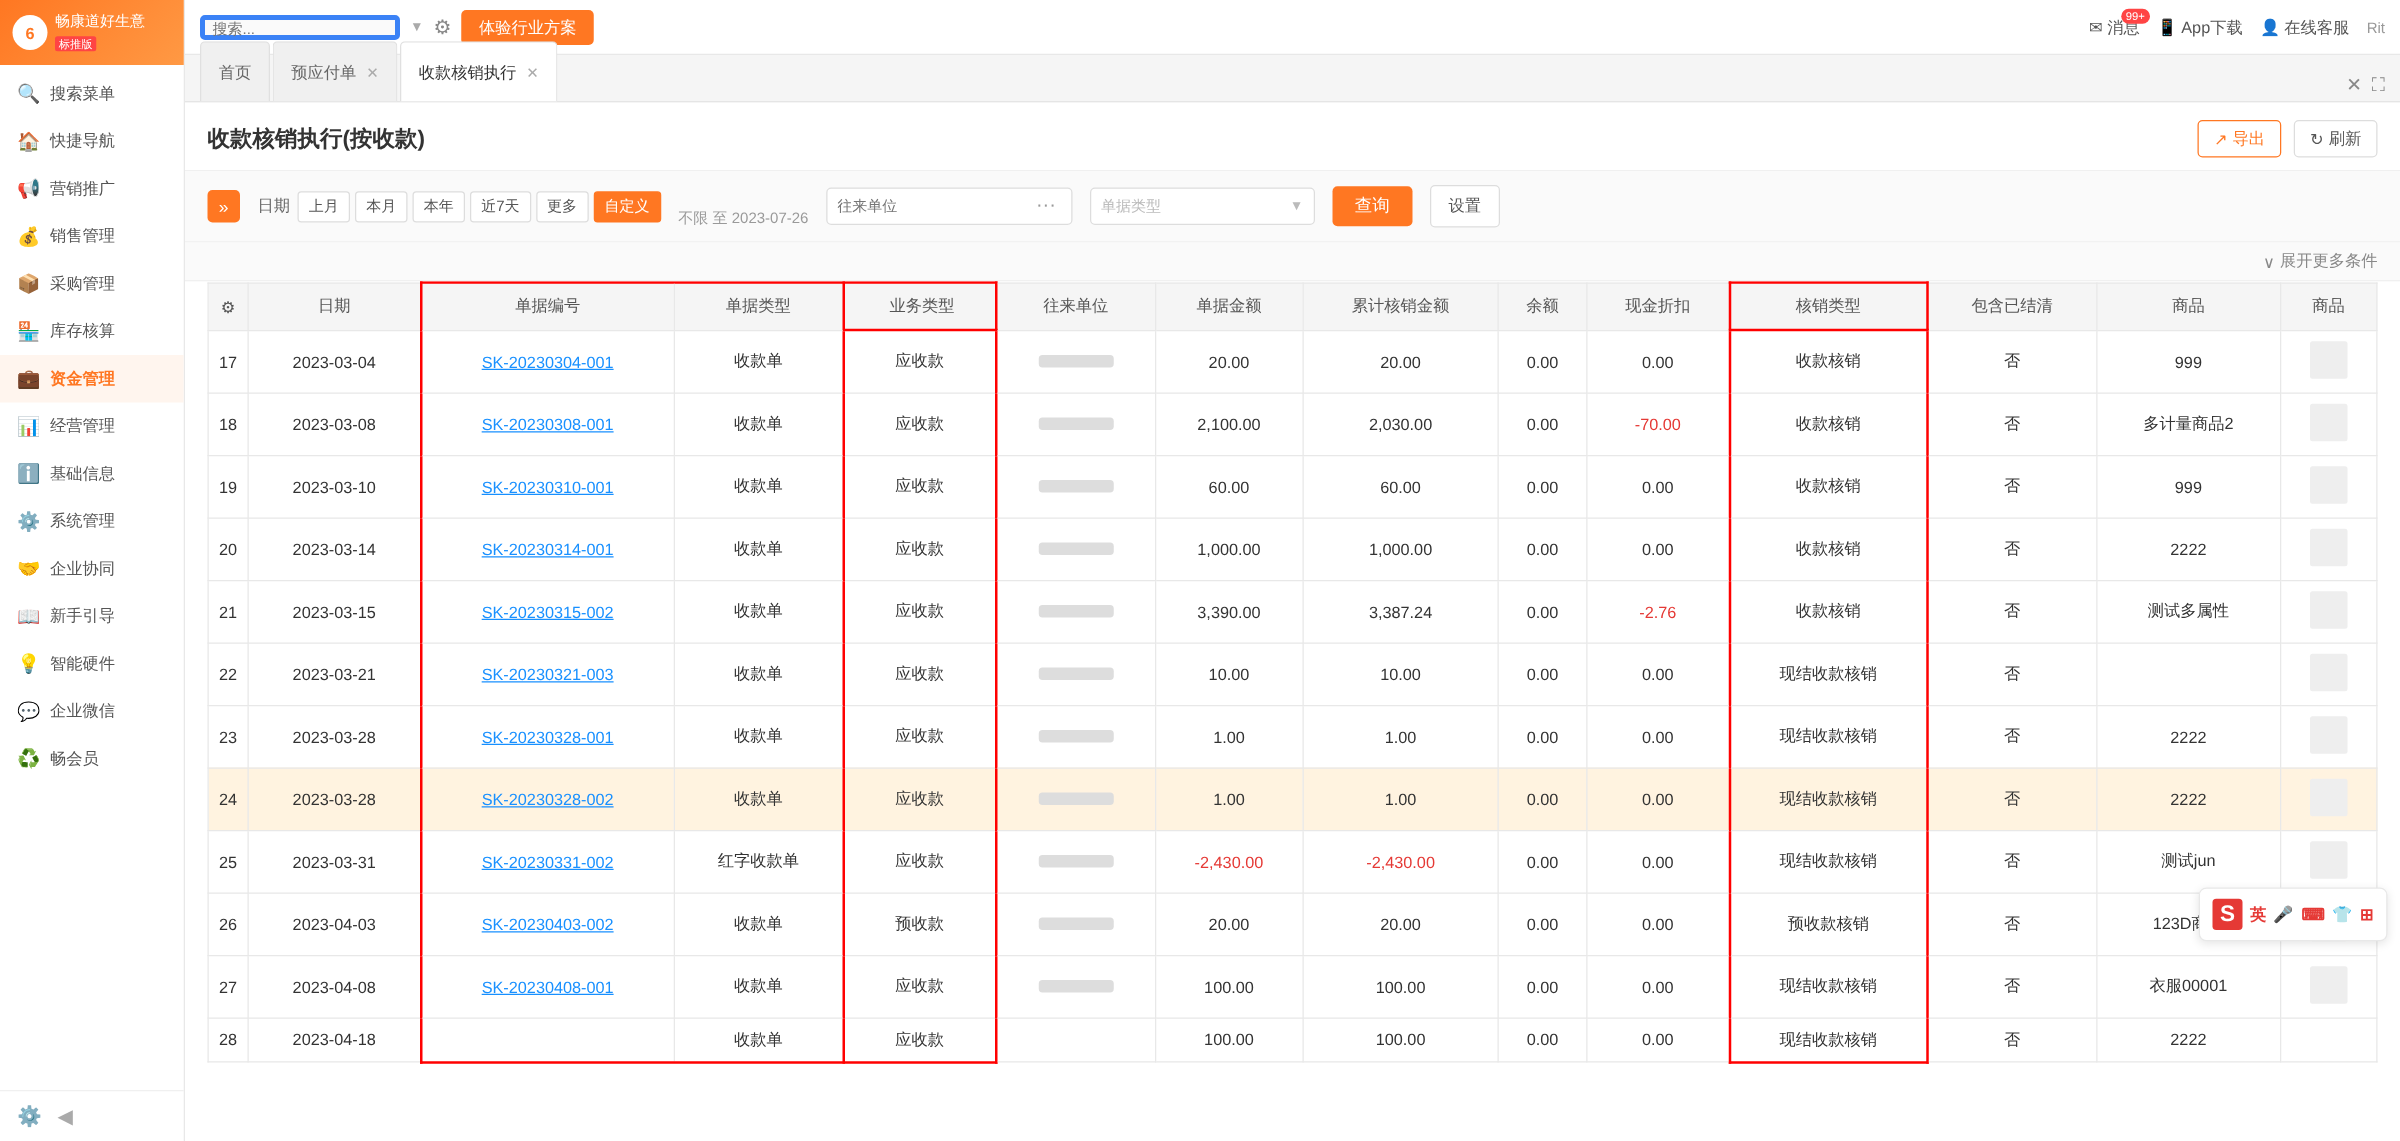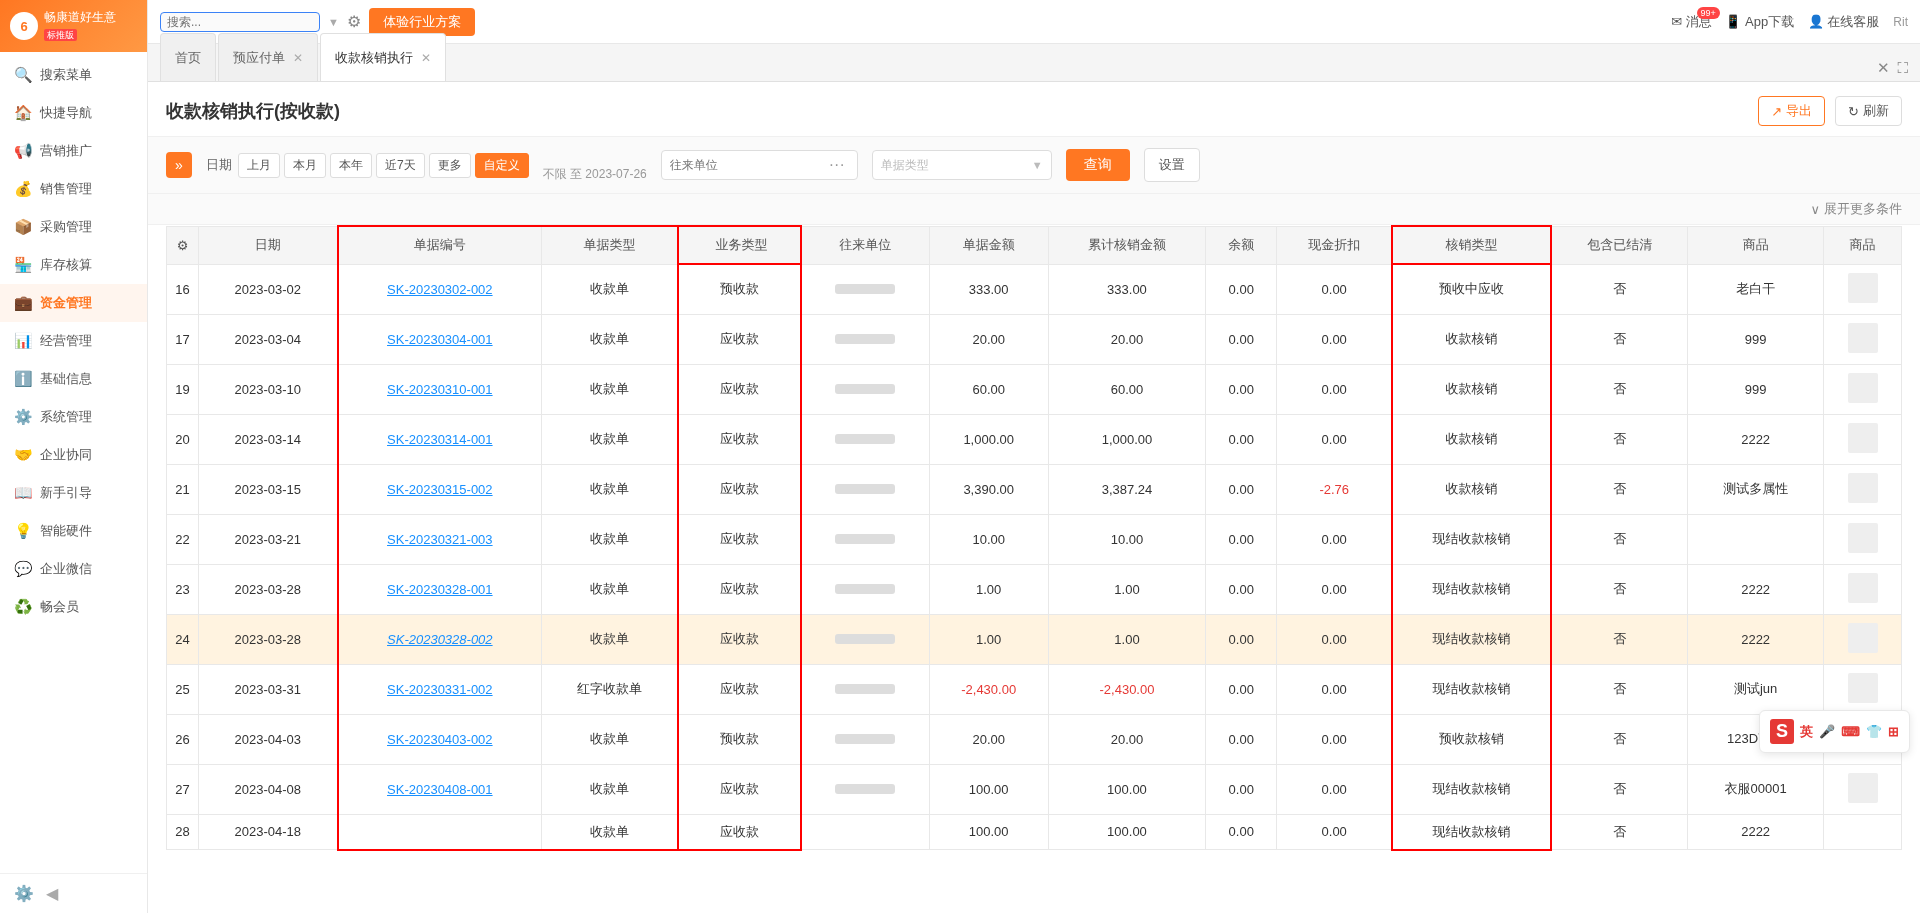--- a/index.html
+++ b/index.html
@@ -57,23 +57,23 @@
       background: #fff;
       border-bottom: 1px solid #e8e8e8;
       display: flex;
       align-items: center;
       padding: 0 12px;
       gap: 8px;
     }
     .topbar-input-wrap {
       flex: 0 0 160px;
       height: 20px;
-      border: 1px solid #3b82f6;
+      border: 4px solid #3b82f6;
       border-radius: 4px;
-      display: flex; align-items: center;
+      display: flex; align-items: flex-start;
       padding: 0 6px;
       background: #fafafa;
     }
     .topbar-input-wrap input {
       border: none; background: none; outline: none; font-size: 12px; width: 100%;
     }
     .topbar-chevron { color: #aaa; font-size: 11px; }
     .topbar-gear { color: #888; font-size: 16px; cursor: pointer; }
     .topbar-solution-btn {
       background: #ff7722; color: #fff; border: none; border-radius: 4px;
@@ -427,52 +427,52 @@
             <th>余额</th>
             <th>现金折扣</th>
             <th style="border:2px solid red;">核销类型</th>
             <th>包含已结清</th>
             <th>商品</th>
             <th>商品</th>
           </tr>
         </thead>
         <tbody id="table-body">
             <tr>
-    <td>16</td>
-    <td>2023-03-02</td>
-    <td style="border-left:2px solid red; border-right:1px solid #e8e8e8;"><span class="link-cell">SK-20230302-002</span></td>
-    <td style="border-right:2px solid red;">收款单</td>
-    <td style="border-left:2px solid red; border-right:2px solid red;">预收款</td>
-    <td><span style="display:inline-block;width:60px;height:10px;background:#ddd;border-radius:3px;"></span></td>
-    <td class="">333.00</td>
-    <td class="">333.00</td>
-    <td>0.00</td>
-    <td class="">0.00</td>
-    <td style="border-left:2px solid red; border-right:2px solid red;">预收中应收</td>
-    <td>否</td>
-    <td>老白干</td>
-    <td><span style="display:inline-block;width:30px;height:30px;background:#eee;border-radius:2px;"></span></td>
-  </tr>
-            <tr>
     <td>17</td>
     <td>2023-03-04</td>
     <td style="border-left:2px solid red; border-right:1px solid #e8e8e8;"><span class="link-cell">SK-20230304-001</span></td>
     <td style="border-right:2px solid red;">收款单</td>
     <td style="border-left:2px solid red; border-right:2px solid red;">应收款</td>
     <td><span style="display:inline-block;width:60px;height:10px;background:#ddd;border-radius:3px;"></span></td>
     <td class="">20.00</td>
     <td class="">20.00</td>
     <td>0.00</td>
     <td class="">0.00</td>
     <td style="border-left:2px solid red; border-right:2px solid red;">收款核销</td>
     <td>否</td>
     <td>999</td>
     <td><span style="display:inline-block;width:30px;height:30px;background:#eee;border-radius:2px;"></span></td>
   </tr>
             <tr>
+    <td>18</td>
+    <td>2023-03-08</td>
+    <td style="border-left:2px solid red; border-right:1px solid #e8e8e8;"><span class="link-cell">SK-20230308-001</span></td>
+    <td style="border-right:2px solid red;">收款单</td>
+    <td style="border-left:2px solid red; border-right:2px solid red;">应收款</td>
+    <td><span style="display:inline-block;width:60px;height:10px;background:#ddd;border-radius:3px;"></span></td>
+    <td class="">2,100.00</td>
+    <td class="">2,030.00</td>
+    <td>0.00</td>
+    <td class="red-text">-70.00</td>
+    <td style="border-left:2px solid red; border-right:2px solid red;">收款核销</td>
+    <td>否</td>
+    <td>多计量商品2</td>
+    <td><span style="display:inline-block;width:30px;height:30px;background:#eee;border-radius:2px;"></span></td>
+  </tr>
+            <tr>
     <td>19</td>
     <td>2023-03-10</td>
     <td style="border-left:2px solid red; border-right:1px solid #e8e8e8;"><span class="link-cell">SK-20230310-001</span></td>
     <td style="border-right:2px solid red;">收款单</td>
     <td style="border-left:2px solid red; border-right:2px solid red;">应收款</td>
     <td><span style="display:inline-block;width:60px;height:10px;background:#ddd;border-radius:3px;"></span></td>
     <td class="">60.00</td>
     <td class="">60.00</td>
     <td>0.00</td>
     <td class="">0.00</td>
@@ -541,21 +541,21 @@
     <td>0.00</td>
     <td class="">0.00</td>
     <td style="border-left:2px solid red; border-right:2px solid red;">现结收款核销</td>
     <td>否</td>
     <td>2222</td>
     <td><span style="display:inline-block;width:30px;height:30px;background:#eee;border-radius:2px;"></span></td>
   </tr>
             <tr class="highlighted">
     <td>24</td>
     <td>2023-03-28</td>
-    <td style="border-left:2px solid red; border-right:1px solid #e8e8e8;font-style:italic;"><span class="link-cell">SK-20230328-002</span></td>
+    <td style="border-left:2px solid red; border-right:1px solid #e8e8e8;"><span class="link-cell">SK-20230328-002</span></td>
     <td style="border-right:2px solid red;">收款单</td>
     <td style="border-left:2px solid red; border-right:2px solid red;">应收款</td>
     <td><span style="display:inline-block;width:60px;height:10px;background:#ddd;border-radius:3px;"></span></td>
     <td class="">1.00</td>
     <td class="">1.00</td>
     <td>0.00</td>
     <td class="">0.00</td>
     <td style="border-left:2px solid red; border-right:2px solid red;">现结收款核销</td>
     <td>否</td>
     <td>2222</td>

